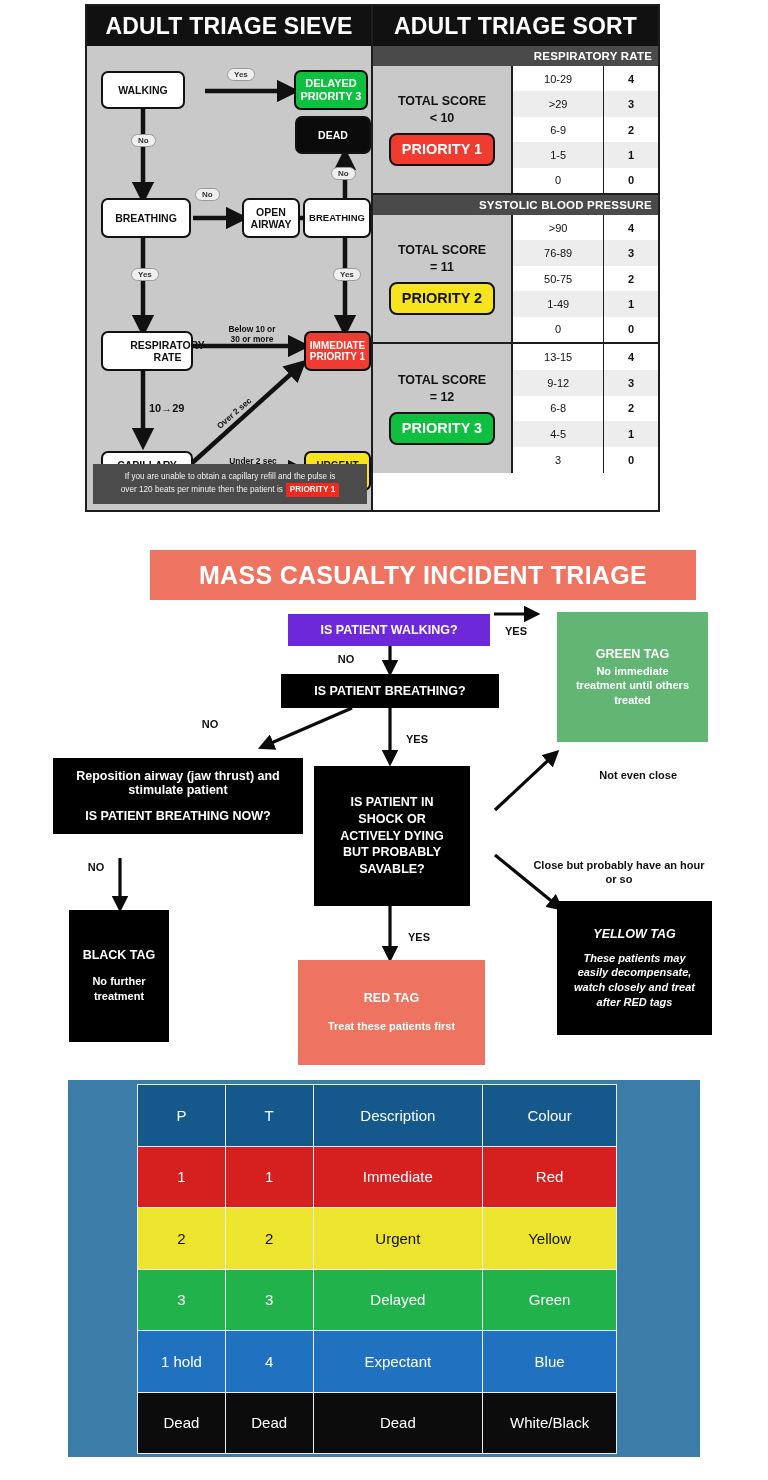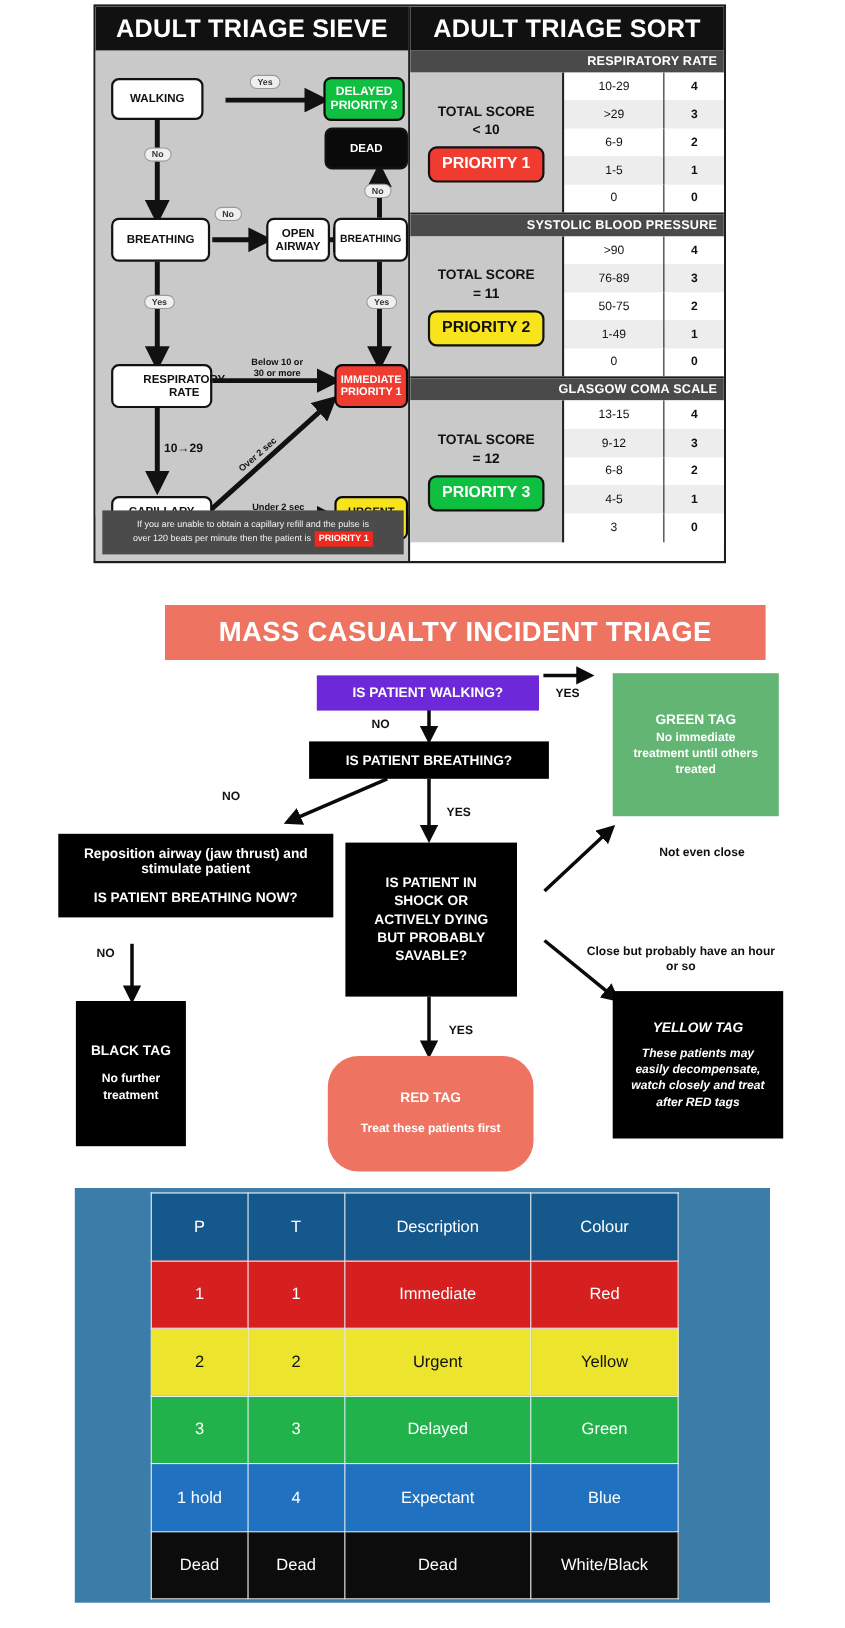--- a/index.html
+++ b/index.html
@@ -241,21 +241,20 @@
               <div class="srow">
                 <div class="c1">1-49</div>
                 <div class="c2">1</div>
               </div>
               <div class="srow">
                 <div class="c1">0</div>
                 <div class="c2">0</div>
               </div>
             </div>
           </div>
-          <div class="sort-sec-head">GLASGOW COMA SCALE</div>
           <div class="sort-sec">
             <div class="sort-left">
               <div class="ts" style="white-space: pre-line;">TOTAL SCORE
 = 12</div>
               <div class="prio p3">PRIORITY 3</div>
             </div>
             <div class="sort-rows">
               <div class="srow">
                 <div class="c1">13-15</div>
                 <div class="c2">4</div>
@@ -337,21 +336,21 @@
 
     <div class="flab" style="left:80px;top:320px;width:32px;">NO</div>
     <div class="flab" style="left:402px;top:390px;width:34px;">YES</div>
 
     <div class="fbox blacktag" style="left:69px;top:370px;width:100px;height:132px;padding:0 6px;">
       <div class="tag-h">BLACK TAG</div>
       <div class="tag-s" style="white-space:pre-line;margin-top:12px;">No further
 treatment</div>
     </div>
 
-    <div class="fbox redtag" style="left:298px;top:420px;width:187px;height:105px;padding:0 6px;border-radius:28px;">
+    <div class="fbox redtag" style="left:298px;top:420px;width:187px;height:105px;padding:0 6px;">
       <div class="tag-h">RED TAG</div>
       <div class="tag-s" style="margin-top:14px;">Treat these patients first</div>
     </div>
 
     <div class="fbox yellowtag" style="left:557px;top:361px;width:155px;height:134px;padding:0 6px;">
       <div class="tag-h">YELLOW TAG</div>
       <div class="tag-s" style="white-space:pre-line;margin-top:10px;">These patients may
 easily decompensate,
 watch closely and treat
 after RED tags</div>

